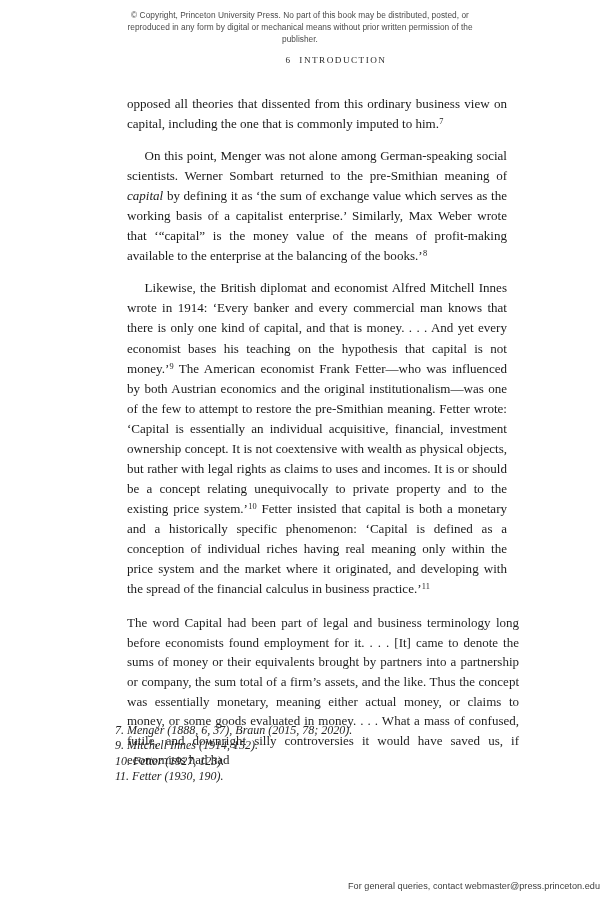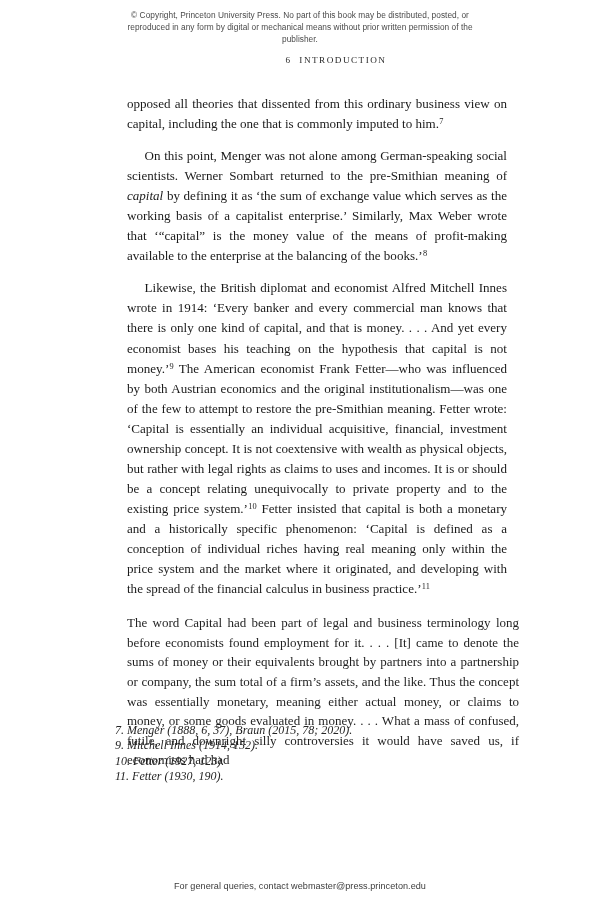--- a/index.html
+++ b/index.html
@@ -115,21 +115,21 @@
     white-space: nowrap;
     font-style: italic;
   }
 
   
   .page-footer {
     position: absolute;
     top: 881px;
     left: 0;
     width: 600px;
-    text-align: center;
+    text-align: right;
     font-family: "Liberation Sans", "DejaVu Sans", sans-serif;
     font-size: 9.1px;
     color: #3c3c3c;
     letter-spacing: 0.005em;
   }
 </style>
 </head>
 <body>
 
 <div class="page">

